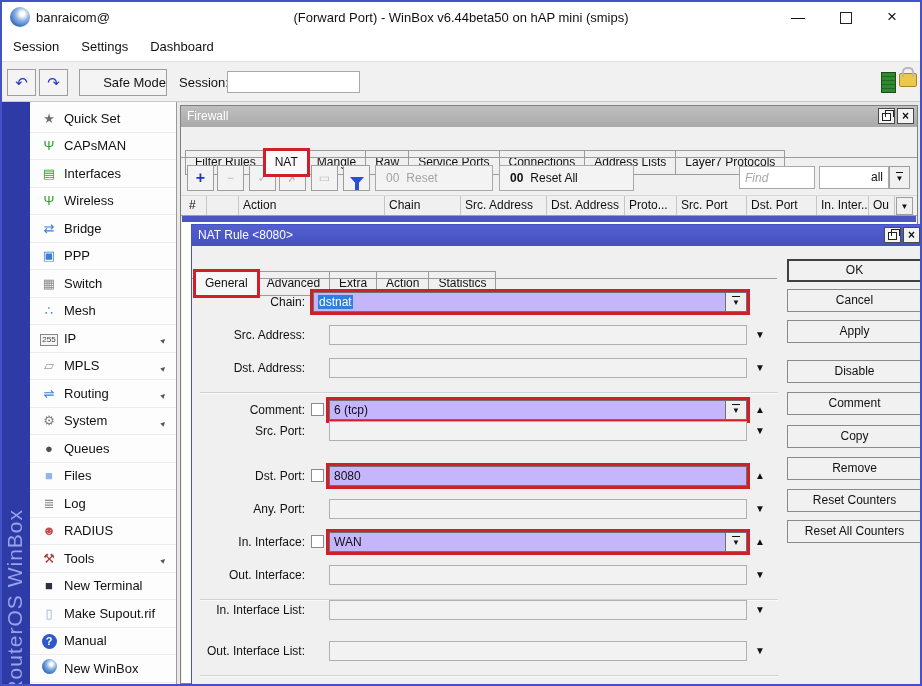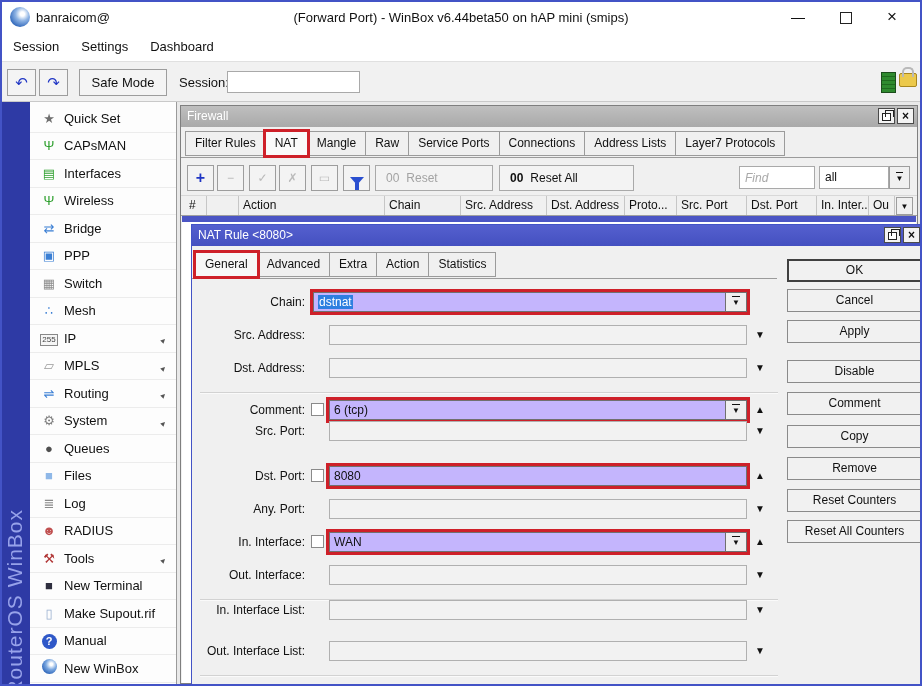--- a/index.html
+++ b/index.html
@@ -23,21 +23,21 @@
   .menubar{position:absolute;left:0;top:31px;right:0;height:28px;background:#fff;}
   .menu-item{display:inline-block;padding:0 11px;line-height:28px;font-size:13px;cursor:default;}
 
   
   .toolbar{position:absolute;left:0;top:59px;right:0;height:41px;background:#f1f1f1;
            border-top:1px solid #e0e0e0;border-bottom:1px solid #c9c9c9;box-sizing:border-box;}
   .tbtn{position:absolute;top:7px;height:27px;box-sizing:border-box;border:1px solid #9d9d9d;
         background:#f4f4f4;text-align:center;line-height:25px;}
   .tbtn.undo{left:5px;width:29px;color:#1f35c4;font-size:15px;}
   .tbtn.redo{left:37px;width:29px;color:#1f35c4;font-size:15px;}
-  .tbtn.safe{left:77px;width:88px;font-size:13px;}
+  .tbtn.safe{left:77px;width:88px;font-size:13px;text-align:right;}
   .sess-lbl{position:absolute;left:177px;top:13px;font-size:13px;}
   .sess-inp{position:absolute;left:225px;top:9px;width:133px;height:22px;box-sizing:border-box;
             border:1px solid #a9a9a9;background:#fff;font-family:inherit;font-size:12px;padding:0 4px;}
   .led{position:absolute;left:879px;top:10px;width:13px;height:19px;border:1px solid #1c4d1c;
        background:repeating-linear-gradient(180deg,#2f8a2f 0 3px,#1f6a1f 3px 4px);}
   .padlock{position:absolute;left:897px;top:11px;width:16px;height:12px;background:#ecc94b;
            border:1px solid #a8871f;border-radius:2px;}
   .padlock::before{content:'';position:absolute;left:2px;top:-7px;width:8px;height:8px;
            border:2px solid #b9b9b9;border-bottom:none;border-radius:5px 5px 0 0;}
 
@@ -73,41 +73,41 @@
            text-align:center;line-height:13px;box-sizing:border-box;color:#111;}
   .win-btn.restore{right:22px;}
   .win-btn.x{right:3px;font-weight:bold;font-size:12px;line-height:14px;}
   .rst{display:inline-block;position:relative;width:7px;height:6px;border:1px solid #222;background:#fff;top:2px;}
   .rst::before{content:'';position:absolute;left:2px;top:-4px;width:7px;height:6px;border:1px solid #222;border-bottom:none;}
 
   .fw-tabs{position:absolute;left:0;top:21px;right:0;height:31px;padding:4px 0 0 4px;box-sizing:border-box;}
   .fw-tabs::after{content:'';position:absolute;left:0;right:0;bottom:0;border-bottom:1px solid #9b9b9b;}
   .tab{display:inline-block;padding:4px 9px 5px;border:1px solid #9b9b9b;background:#f0f0f0;
        font-size:12px;margin-right:-1px;position:relative;cursor:default;}
-  .tab.active{background:#fafafa;z-index:3;outline:3px solid #ce2029;outline-offset:-1px;}
+  .tab.active{background:#fafafa;z-index:3;outline:3px solid #ce2029;outline-offset:-1px;margin-top:19px;}
   .dlg-tabs .tab.active{border-bottom-color:#f7f7f7;background:#f7f7f7;}
 
   .fw-toolbar{position:absolute;left:0;top:52px;right:0;height:37px;}
   .fw-tbtn{position:absolute;top:7px;width:27px;height:26px;border:1px solid #9d9d9d;background:#f3f3f3;
            text-align:center;line-height:24px;box-sizing:border-box;}
   .fw-tbtn .dis{color:#b9b9b9;}
   .funnel{display:inline-block;position:relative;width:0;height:0;top:3px;
           border-left:7px solid transparent;border-right:7px solid transparent;border-top:8px solid #2a4fd0;}
   .funnel::after{content:'';position:absolute;left:-2px;top:-2px;width:4px;height:7px;background:#2a4fd0;}
   .fw-reset{position:absolute;top:7px;height:26px;border:1px solid #a9a9a9;background:#f3f3f3;
             box-sizing:border-box;line-height:24px;padding:0 10px;font-size:12px;}
   .fw-reset .pre{margin-right:7px;}
   .fw-reset.off{color:#a3a3a3;}
   .fw-reset.off .pre{color:#a3a3a3;}
   .fw-reset.on .pre{font-weight:bold;}
   .find-inp{position:absolute;left:558px;top:8px;width:76px;height:23px;box-sizing:border-box;
             border:1px solid #a9a9a9;background:#fff;font-family:inherit;font-size:12px;padding:0 5px;font-style:italic;}
   .find-inp::placeholder{color:#a9a9a9;font-style:italic;}
   .allbox{position:absolute;left:638px;top:8px;width:70px;height:23px;box-sizing:border-box;
-          border:1px solid #a9a9a9;background:#fff;line-height:21px;padding:0 5px;}
+          border:1px solid #a9a9a9;background:#fff;line-height:21px;padding:0 5px;text-align:right;}
   .combo-btn{box-sizing:border-box;border:1px solid #9d9d9d;background:#f0f0f0;text-align:center;}
   .fw-combo{position:absolute;left:708px;top:8px;width:21px;height:23px;line-height:21px;}
   .cg{display:inline-block;border-top:1px solid #111;font-size:8px;line-height:9px;padding-top:1px;color:#111;}
 
   .fw-header{position:absolute;left:0;top:89px;right:0;height:21px;background:#f0f0f0;
              border-top:1px solid #d8d8d8;border-bottom:1px solid #9f9f9f;box-sizing:border-box;}
   .col{position:absolute;top:0;height:19px;line-height:19px;padding-left:4px;box-sizing:border-box;
        border-right:1px solid #c6c6c6;font-size:12px;white-space:nowrap;overflow:hidden;}
   .hdr-sort{position:absolute;left:715px;top:1px;width:17px;height:18px;line-height:17px;font-size:8px;}
   .fw-body{position:absolute;left:1px;right:1px;top:110px;bottom:0;background:#fff;}

